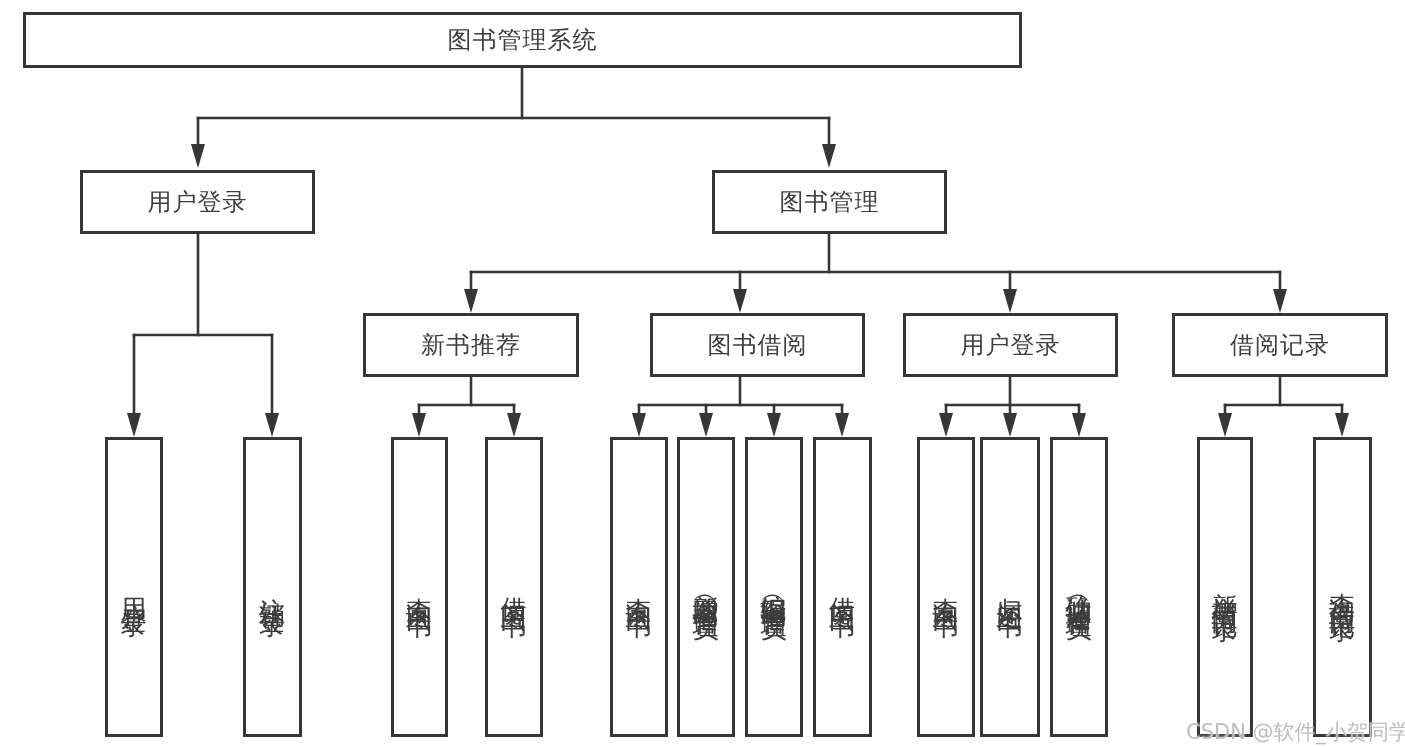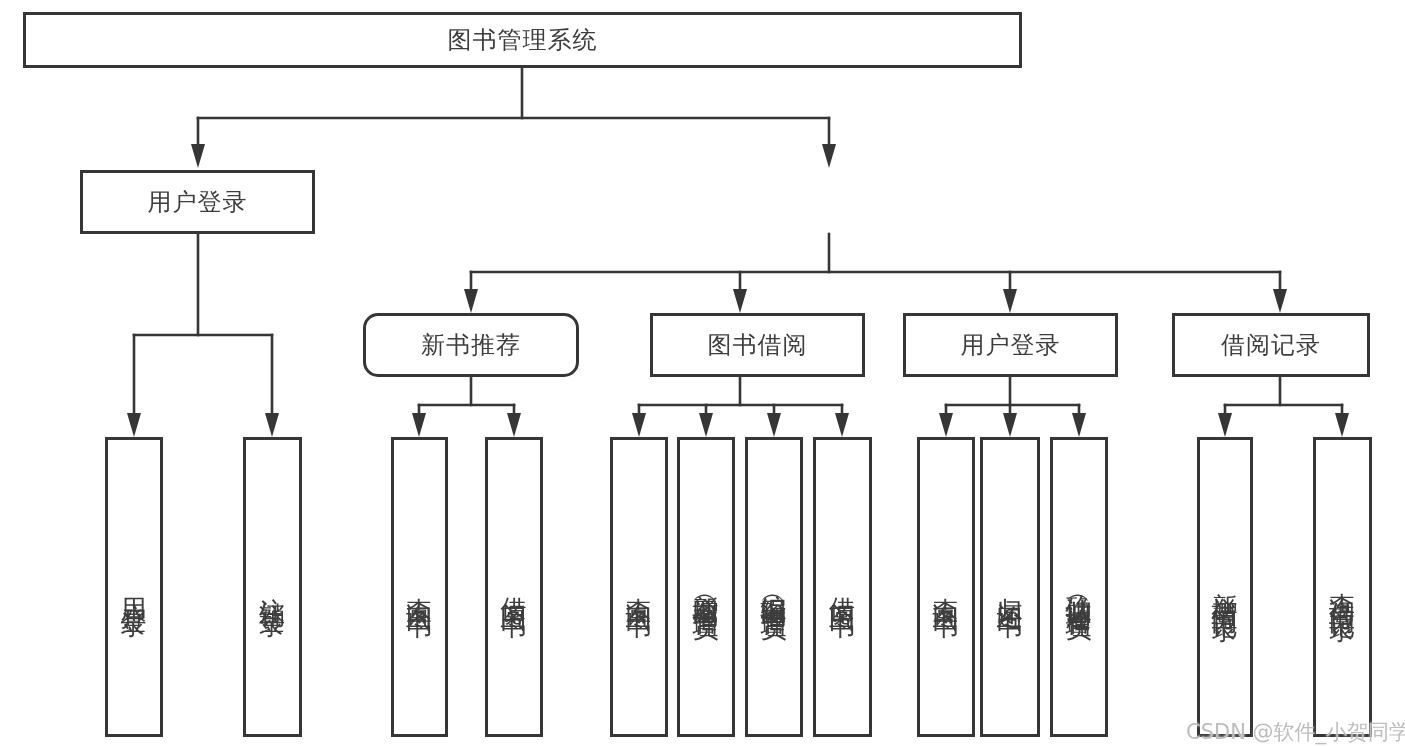--- a/index.html
+++ b/index.html
@@ -98,31 +98,34 @@
     </g>
   </svg>
 
   <div class="box root" style="left:23px;top:12px;width:999px;height:56px;">
     <span class="htext">图书管理系统</span>
   </div>
 
   <div class="box" style="left:80px;top:170px;width:235px;height:64px;">
     <span class="htext">用户登录</span>
   </div>
+  <div class="box" style="left:712px;top:170px;width:235px;height:64px;">
+    <span class="htext">图书管理</span>
+  </div>
 
-  <div class="box" style="left:363px;top:313px;width:216px;height:64px;border-radius:15px;">
+  <div class="box" style="left:363px;top:313px;width:216px;height:64px;">
     <span class="htext">新书推荐</span>
   </div>
   <div class="box" style="left:650px;top:313px;width:215px;height:64px;">
     <span class="htext">图书借阅</span>
   </div>
   <div class="box" style="left:903px;top:313px;width:215px;height:64px;">
     <span class="htext">用户登录</span>
   </div>
-  <div class="box" style="left:1172px;top:313px;width:198px;height:64px;">
+  <div class="box" style="left:1172px;top:313px;width:216px;height:64px;">
     <span class="htext">借阅记录</span>
   </div>
 
   <div class="box leaf" style="left:105px;">
     <span class="vtext">用户登录</span>
   </div>
   <div class="box leaf" style="left:243px;width:59px;">
     <span class="vtext">注销登录</span>
   </div>
   <div class="box leaf" style="left:391px;width:57px;">

